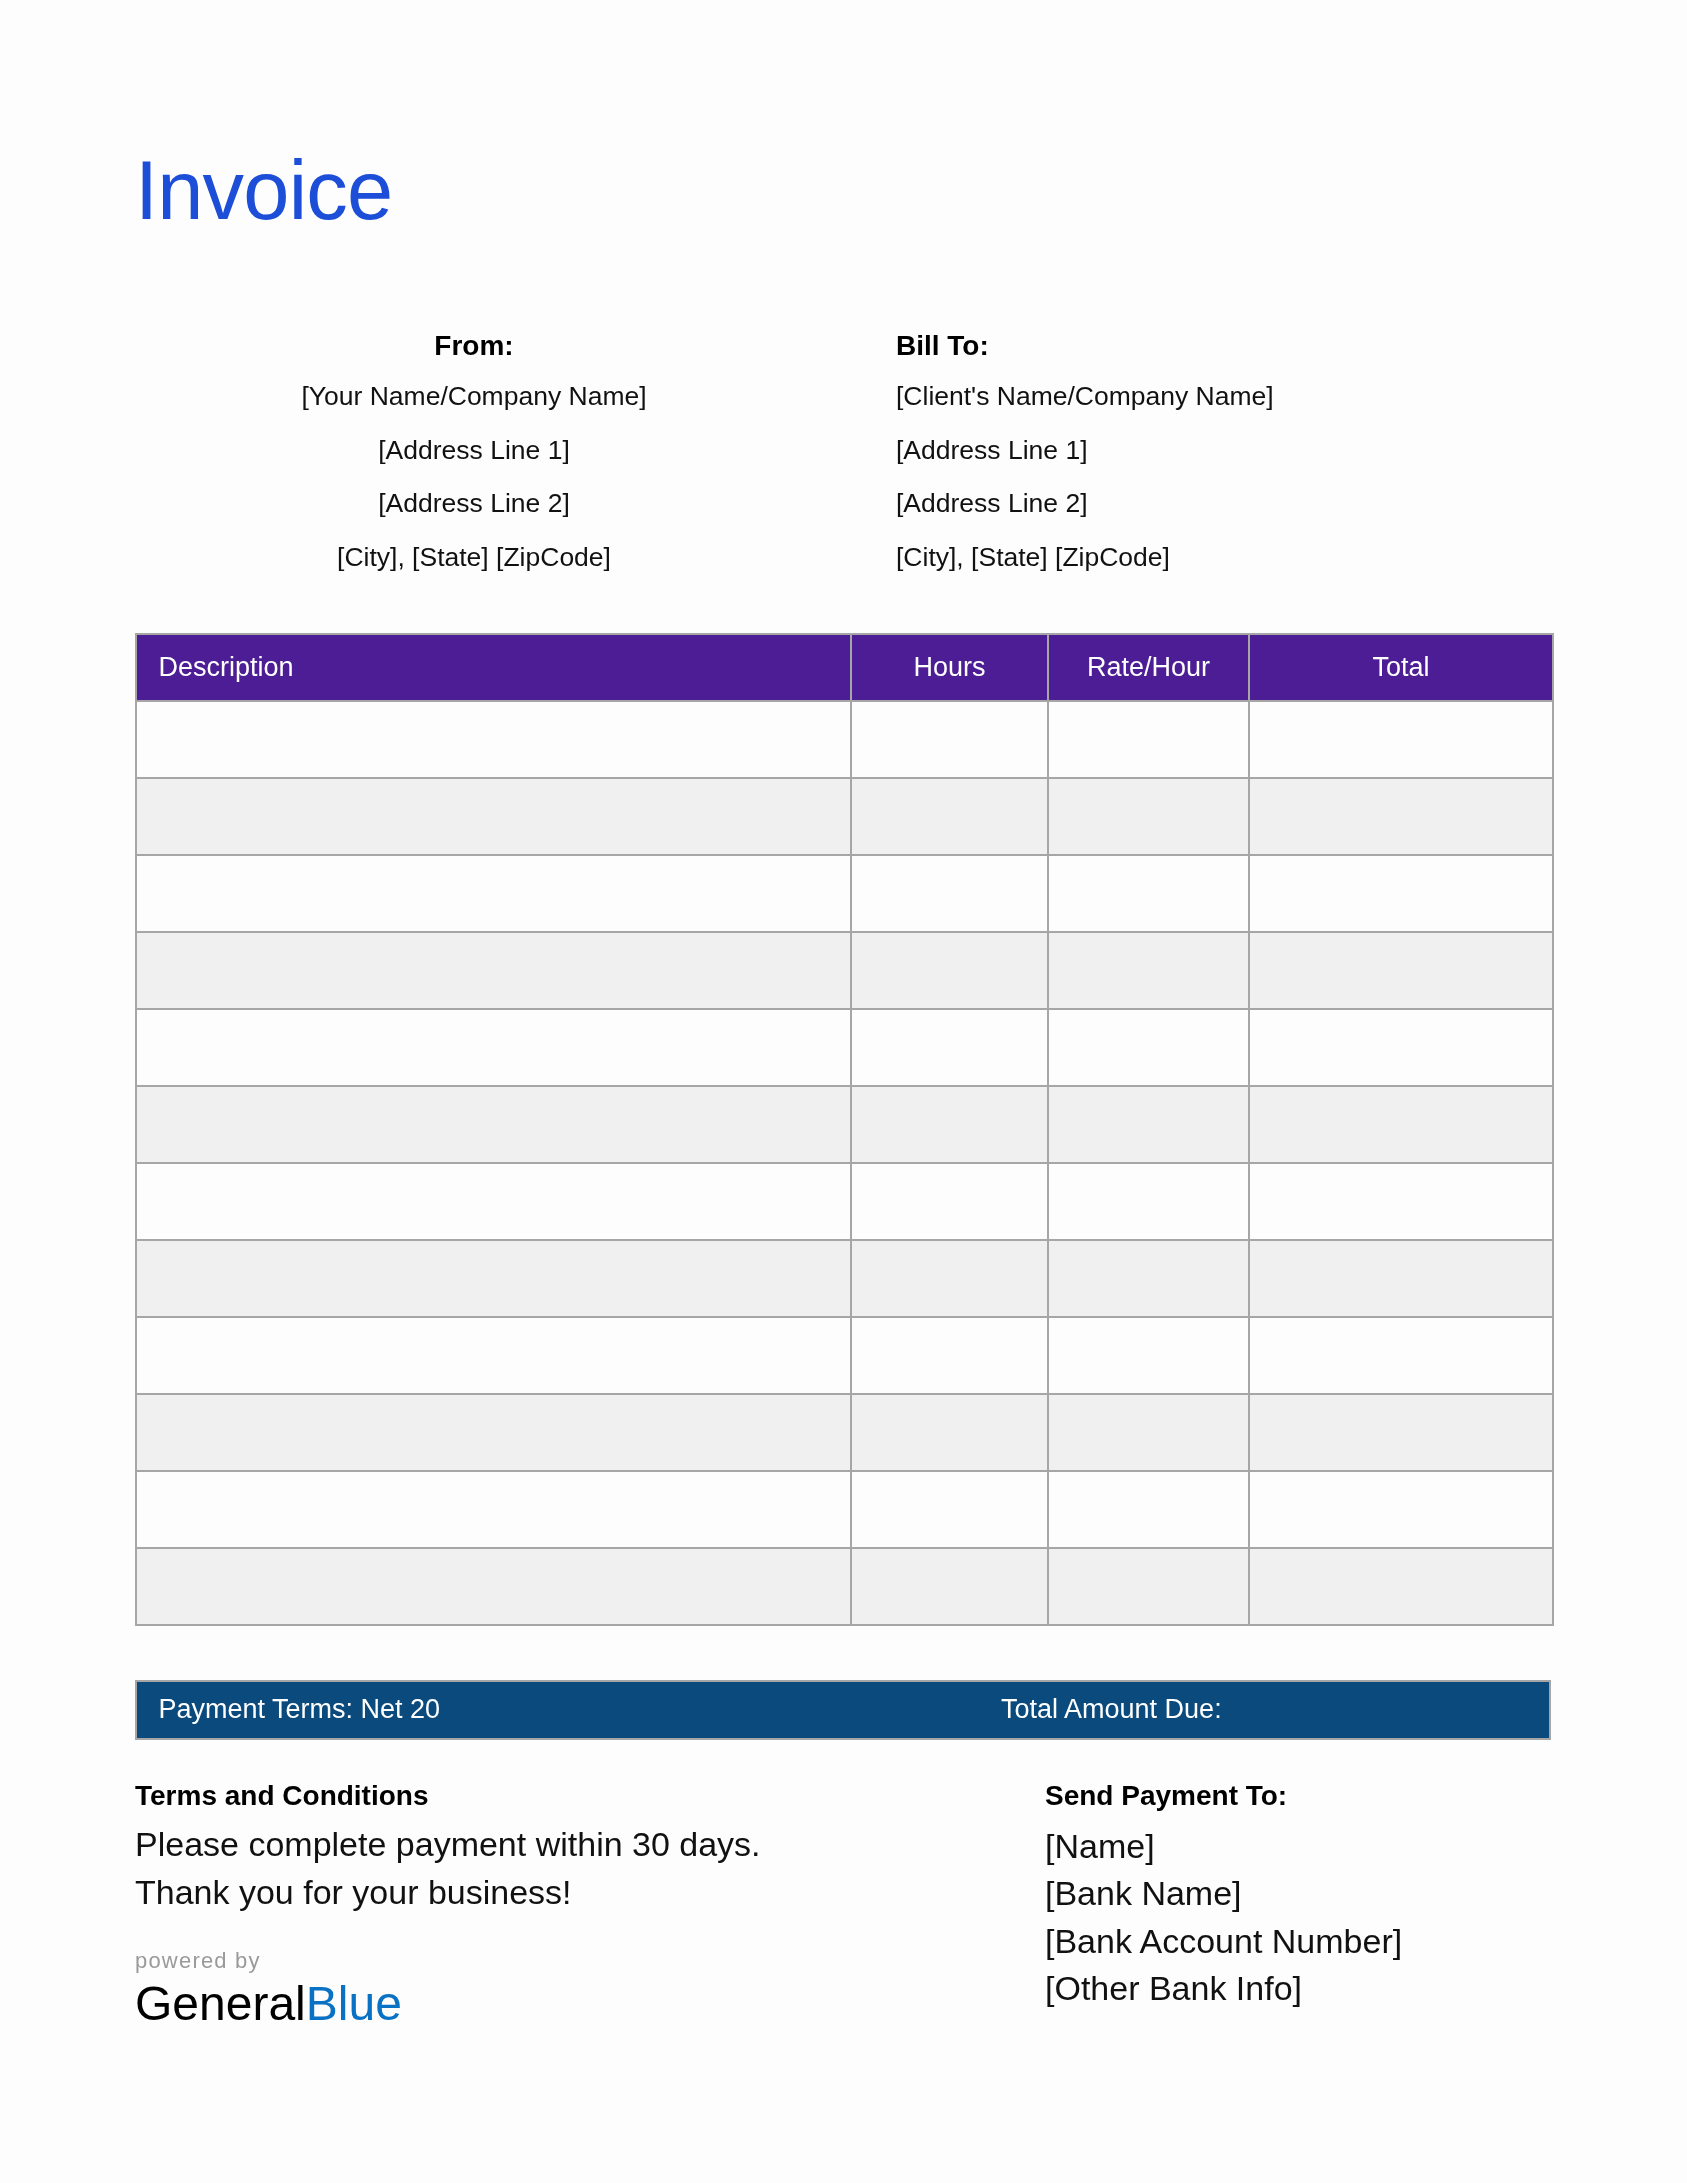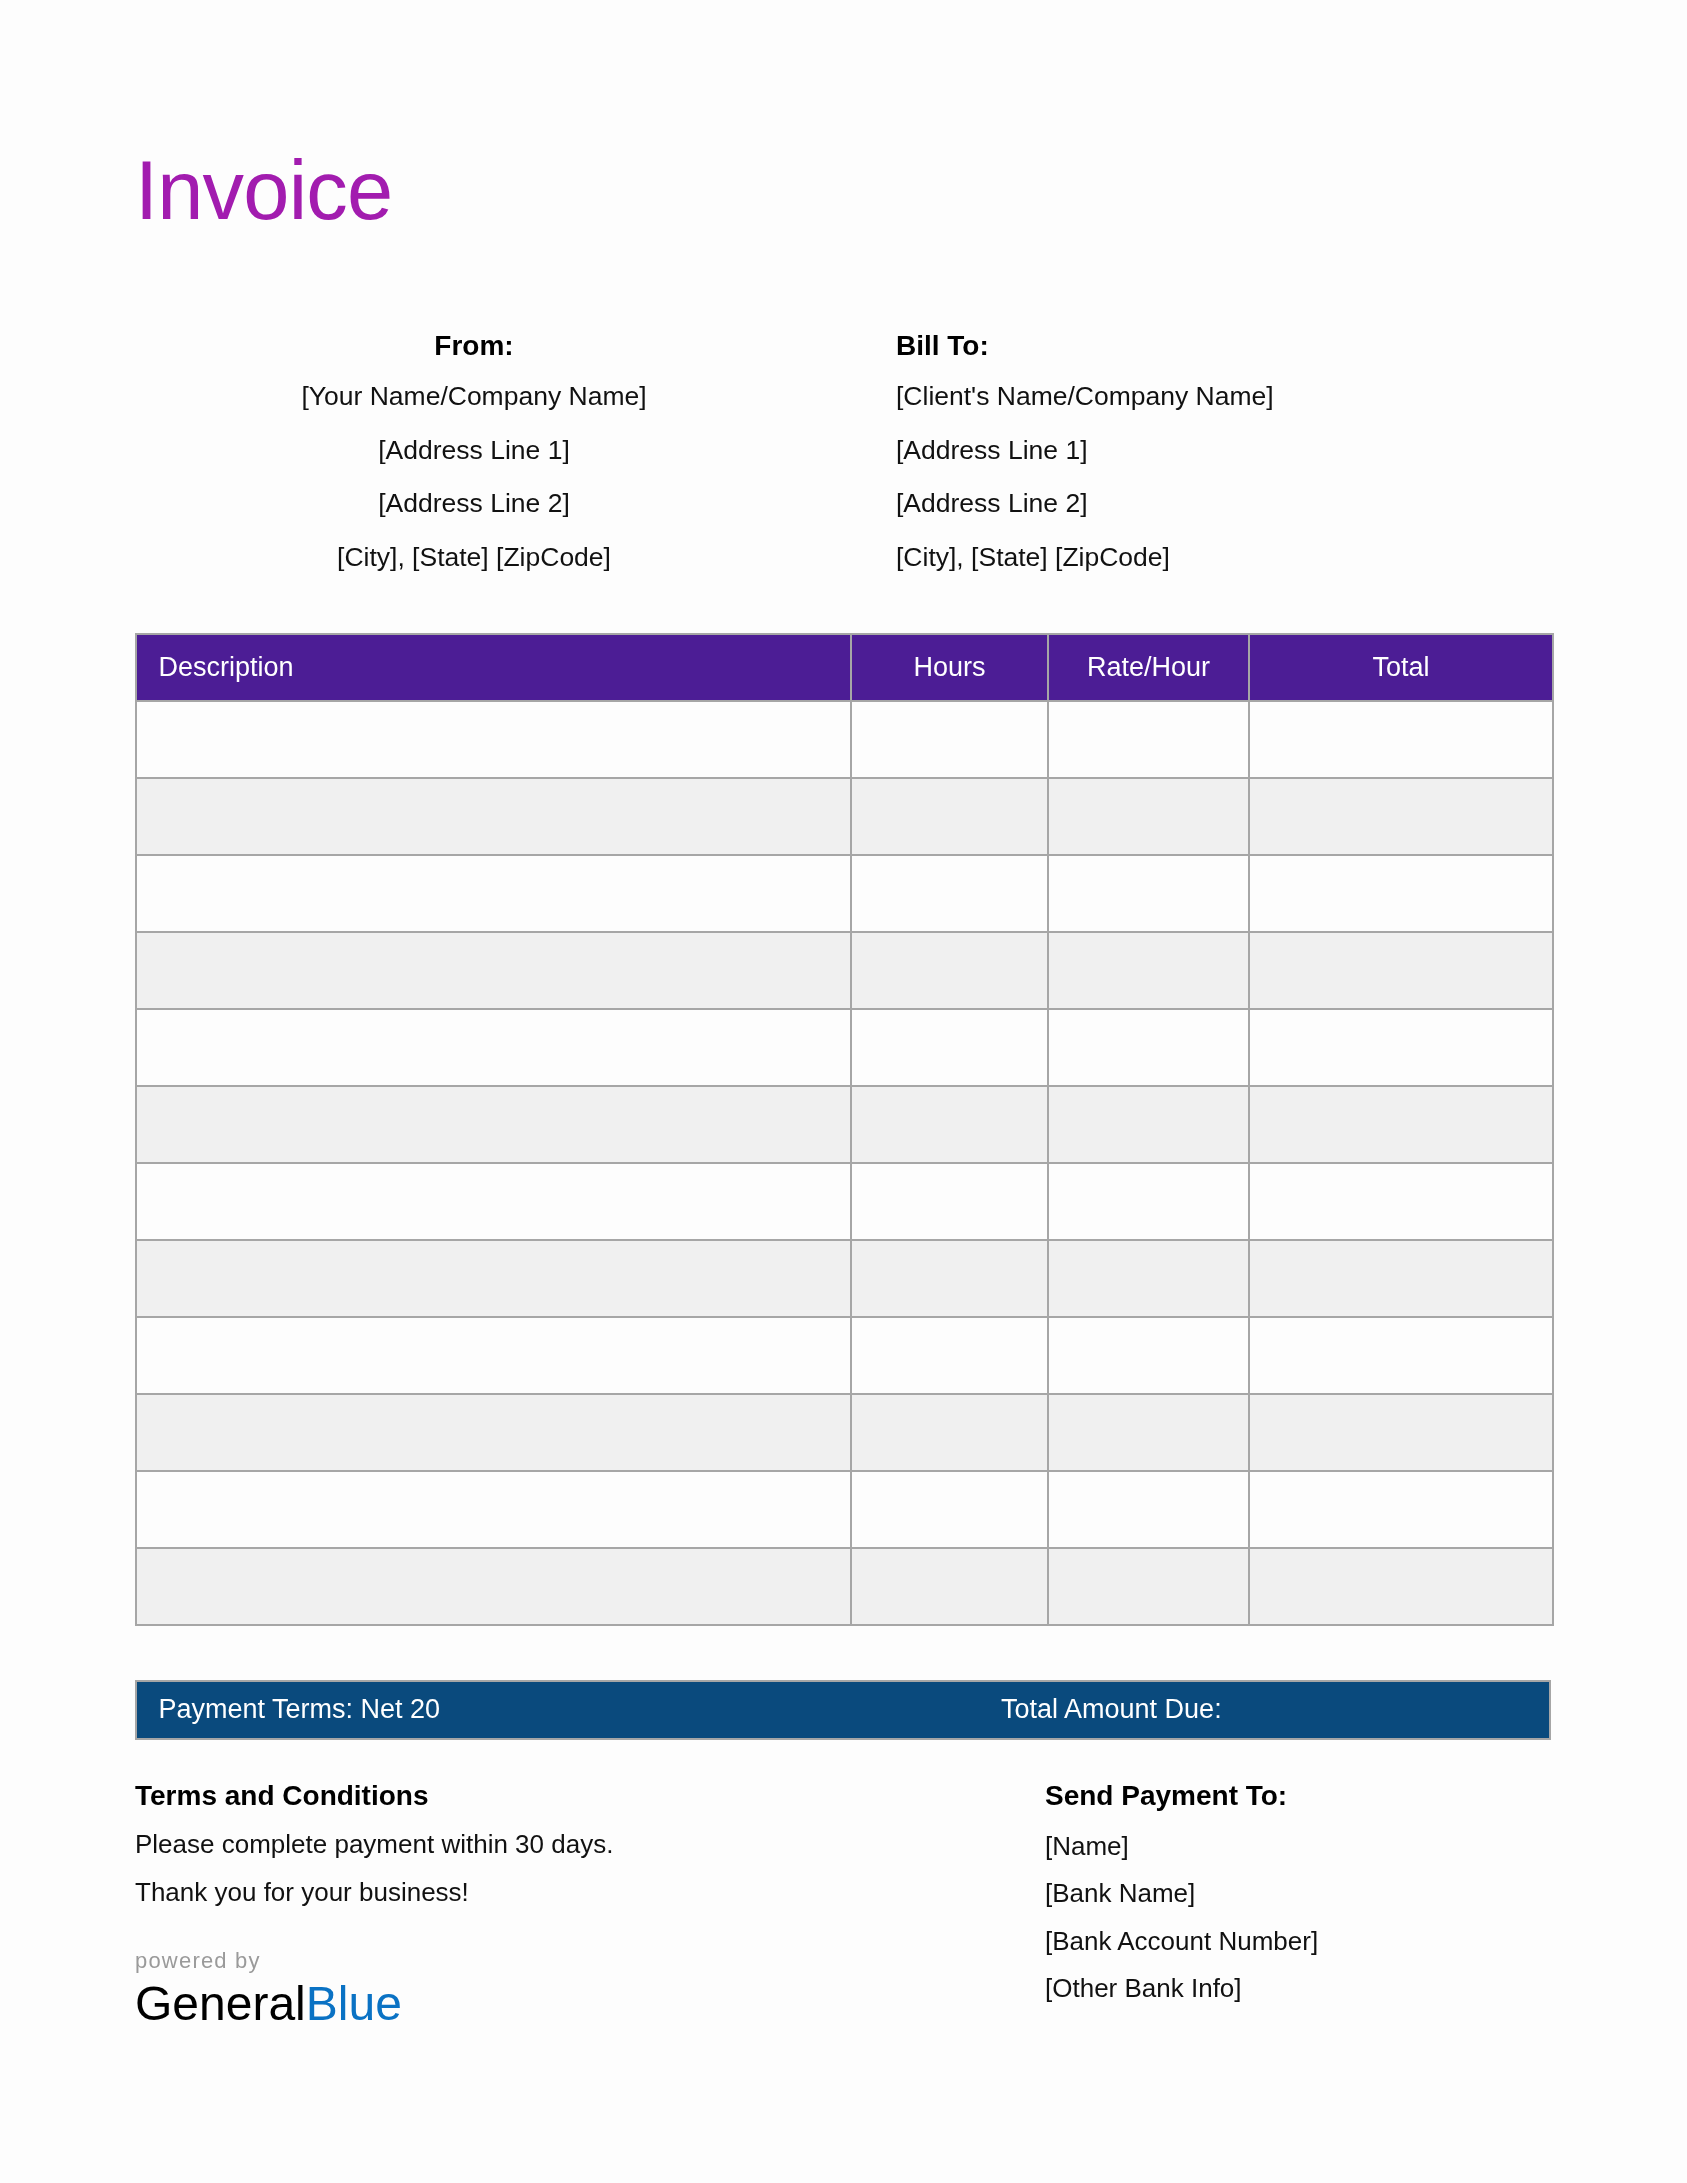--- a/index.html
+++ b/index.html
@@ -33,21 +33,21 @@
     height: 174px;
   }
   .invoice-title {
     position: absolute;
     left: 0;
     top: 0;
     font-size: 83px;
     line-height: 91px;
     font-weight: 400;
     letter-spacing: -0.8px;
-    color: #a21caf;
+    color: #1d4ed8;
     white-space: nowrap;
     text-align: right;
   }
   .meta {
     position: absolute;
     right: 0;
     top: 43px;
     width: 488px;
   }
   .meta-row {
@@ -195,21 +195,21 @@
 
   .foot-title {
     font-size: 28px;
     line-height: 36px;
     font-weight: 700;
     margin: 0 0 11.6px 0;
     white-space: nowrap;
     color: #000;
   }
   .foot-line {
-    font-size: 26px;
+    font-size: 34px;
     line-height: 36px;
     margin: 0 0 12.4px 0;
     white-space: nowrap;
     color: #111;
   }
   .foot-col.right .foot-line {
     margin: 0 0 6.6px 0;
     line-height: 41px;
   }
 

